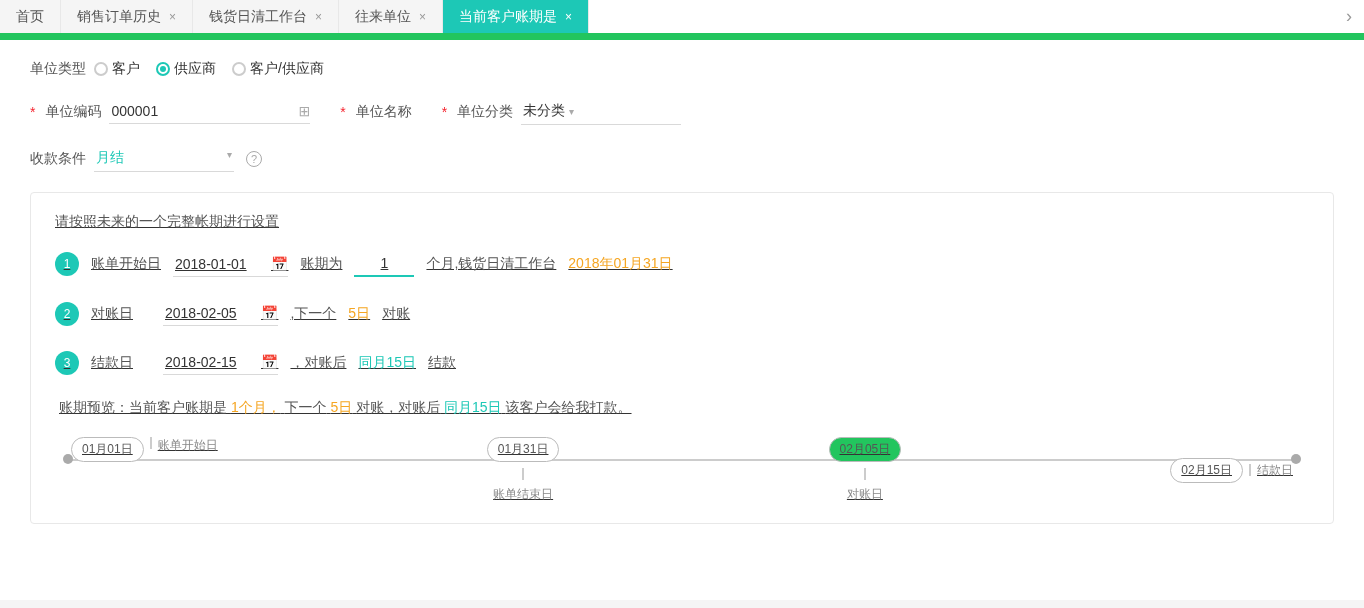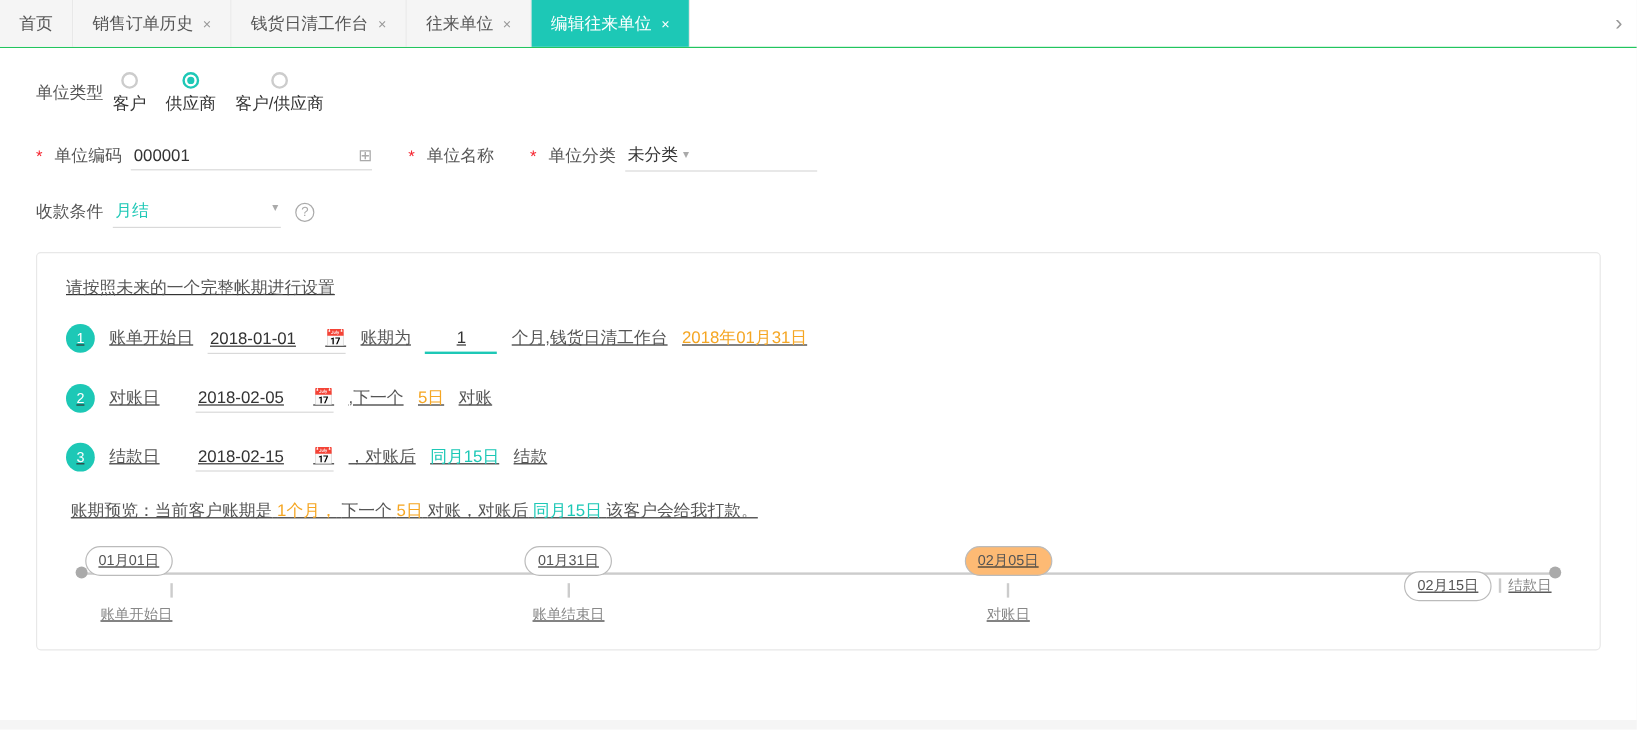--- a/index.html
+++ b/index.html
@@ -3,21 +3,21 @@
   <meta charset="utf-8">
   <style>
     * { box-sizing: border-box; margin: 0; padding: 0; }
     body { font-family: "Microsoft YaHei", "PingFang SC", Arial, sans-serif; font-size: 14px; background: #f5f5f5; color: #333; }
 
     
     .tab-bar {
       display: flex;
       align-items: center;
       background: #fff;
-      border-bottom: 1px solid #22c55e;
+      border-bottom: 7px solid #22c55e;
       height: 40px;
       padding: 0;
     }
     .tab {
       display: flex;
       align-items: center;
       padding: 0 16px;
       height: 100%;
       cursor: pointer;
       font-size: 14px;
@@ -70,21 +70,21 @@
       gap: 8px;
     }
     .form-label {
       color: #555;
       white-space: nowrap;
     }
     .required-star { color: #f5222d; margin-right: 2px; }
 
     
     .radio-group { display: flex; align-items: center; gap: 16px; }
-    .radio-item { display: flex; align-items: center; gap: 4px; cursor: pointer; flex-direction: column; }
+    .radio-item { display: flex; align-items: center; gap: 4px; cursor: pointer; }
     .radio-circle {
       width: 14px; height: 14px; border-radius: 50%; border: 2px solid #ccc;
       display: flex; align-items: center; justify-content: center;
     }
     .radio-circle.checked { border-color: #1dc8b6; }
     .radio-circle.checked::after {
       content: '';
       width: 6px; height: 6px; border-radius: 50%; background: #1dc8b6;
     }
 
@@ -172,21 +172,21 @@
   </div>
   <div class="tab">
     <span>钱货日清工作台</span>
     <span class="close-icon">×</span>
   </div>
   <div class="tab">
     <span>往来单位</span>
     <span class="close-icon">×</span>
   </div>
   <div class="tab active">
-    <span>编辑往来单位</span>
+    <span>当前客户账期是</span>
     <span class="close-icon">×</span>
   </div>
   <div class="tab-more">›</div>
 </div>
 
 <div class="main-content">
 
   <div class="form-row">
     <div class="form-field">
       <span class="form-label">单位类型</span>
@@ -294,34 +294,34 @@
     <div style="position:relative; padding: 0 16px; margin-top: 8px;">
 
       <div style="position:absolute; top:22px; left:16px; right:16px; height:2px; background:#ccc; z-index:0;"></div>
 
       <div style="position:absolute; top:17px; left:8px; width:10px; height:10px; border-radius:50%; background:#aaa; z-index:1;"></div>
 
       <div style="position:absolute; top:17px; right:8px; width:10px; height:10px; border-radius:50%; background:#aaa; z-index:1;"></div>
 
       <div style="display:flex; justify-content:space-between; position:relative; z-index:1;">
 
-        <div style="display:flex;flex-direction:column;align-items:flex-end;gap:6px;">
+        <div style="display:flex;flex-direction:row;align-items:flex-start;gap:6px;">
           <div style="border:1px solid #bbb; border-radius:16px; padding:3px 10px; font-size:12px; color:#555; background:#fff;">01月01日</div>
           <div style="width:2px;height:12px;background:#ccc;"></div>
           <div style="font-size:12px;color:#888;">账单开始日</div>
         </div>
 
         <div style="display:flex;flex-direction:column;align-items:center;gap:6px;">
           <div style="border:1px solid #bbb; border-radius:16px; padding:3px 10px; font-size:12px; color:#555; background:#fff;">01月31日</div>
           <div style="width:2px;height:12px;background:#ccc;"></div>
           <div style="font-size:12px;color:#888;">账单结束日</div>
         </div>
 
         <div style="display:flex;flex-direction:column;align-items:center;gap:6px;">
-          <div style="border:1px solid #bbb; border-radius:16px; padding:3px 10px; font-size:12px; color:#555; background:#fdba74;">02月05日</div>
+          <div style="border:1px solid #bbb; border-radius:16px; padding:3px 10px; font-size:12px; color:#555; background:#22c55e;">02月05日</div>
           <div style="width:2px;height:12px;background:#ccc;"></div>
           <div style="font-size:12px;color:#888;">对账日</div>
         </div>
 
         <div style="display:flex;flex-direction:row;align-items:center;gap:6px;">
           <div style="border:1px solid #bbb; border-radius:16px; padding:3px 10px; font-size:12px; color:#555; background:#fff;">02月15日</div>
           <div style="width:2px;height:12px;background:#ccc;"></div>
           <div style="font-size:12px;color:#888;">结款日</div>
         </div>
 

